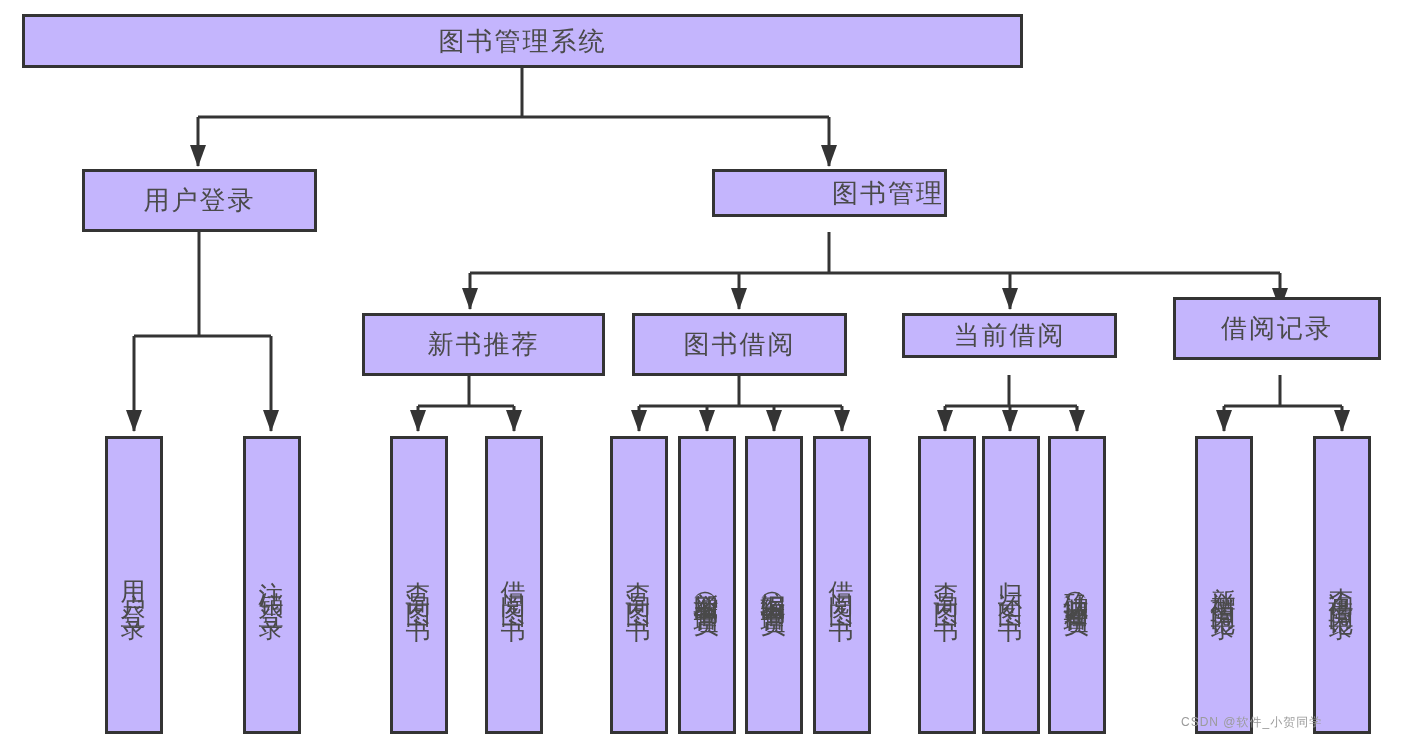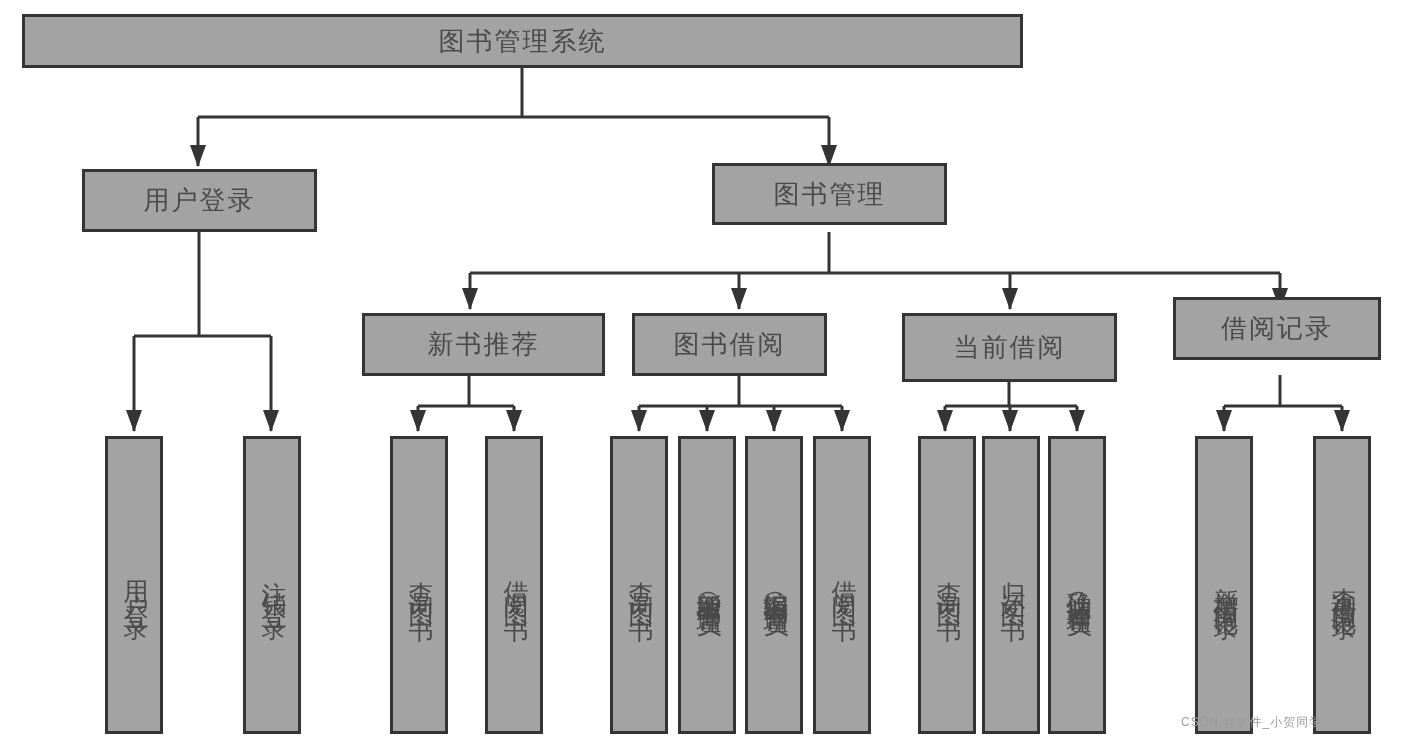--- a/index.html
+++ b/index.html
@@ -26,27 +26,26 @@
     stroke: var(--line, #343434);
     stroke-width: 3;
     fill: none;
   }
   .arrowhead {
     fill: var(--line, #343434);
   }
   .box {
     position: absolute;
     box-sizing: border-box;
-    background: #a3a3a3;
+    background: #c4b5fd;
     border: 3px solid var(--line, #343434);
     display: flex;
     align-items: center;
     justify-content: center;
     color: var(--text, #4a4a4a);
-    font-family: Liberation Mono, monospace;
   }
   .h-label {
     font-size: 26px;
     letter-spacing: 2px;
     white-space: nowrap;
   }
   .leaf span {
     writing-mode: vertical-rl;
     text-orientation: mixed;
     font-size: 25px;
@@ -127,31 +126,31 @@
     </g>
   </svg>
 
   <div class="box" style="left:22px; top:14px; width:1001px; height:54px;">
     <span class="h-label">图书管理系统</span>
   </div>
 
   <div class="box" style="left:82px; top:169px; width:235px; height:63px;">
     <span class="h-label">用户登录</span>
   </div>
-  <div class="box" style="left:712px; top:163px; width:235px; height:62px;">
+  <div class="box" style="left:712px; top:169px; width:235px; height:48px;justify-content:flex-end;">
     <span class="h-label">图书管理</span>
   </div>
 
   <div class="box" style="left:362px; top:313px; width:243px; height:63px;">
     <span class="h-label">新书推荐</span>
   </div>
-  <div class="box" style="left:632px; top:313px; width:195px; height:63px;">
+  <div class="box" style="left:632px; top:313px; width:215px; height:63px;">
     <span class="h-label">图书借阅</span>
   </div>
-  <div class="box" style="left:902px; top:313px; width:215px; height:69px;">
+  <div class="box" style="left:902px; top:313px; width:215px; height:45px;">
     <span class="h-label">当前借阅</span>
   </div>
   <div class="box" style="left:1173px; top:297px; width:208px; height:63px;">
     <span class="h-label">借阅记录</span>
   </div>
 
   <div class="box leaf sp4" style="left:105px; top:436px; width:58px; height:298px;">
     <span>用户登录</span>
   </div>
   <div class="box leaf sp4" style="left:243px; top:436px; width:58px; height:298px;">

